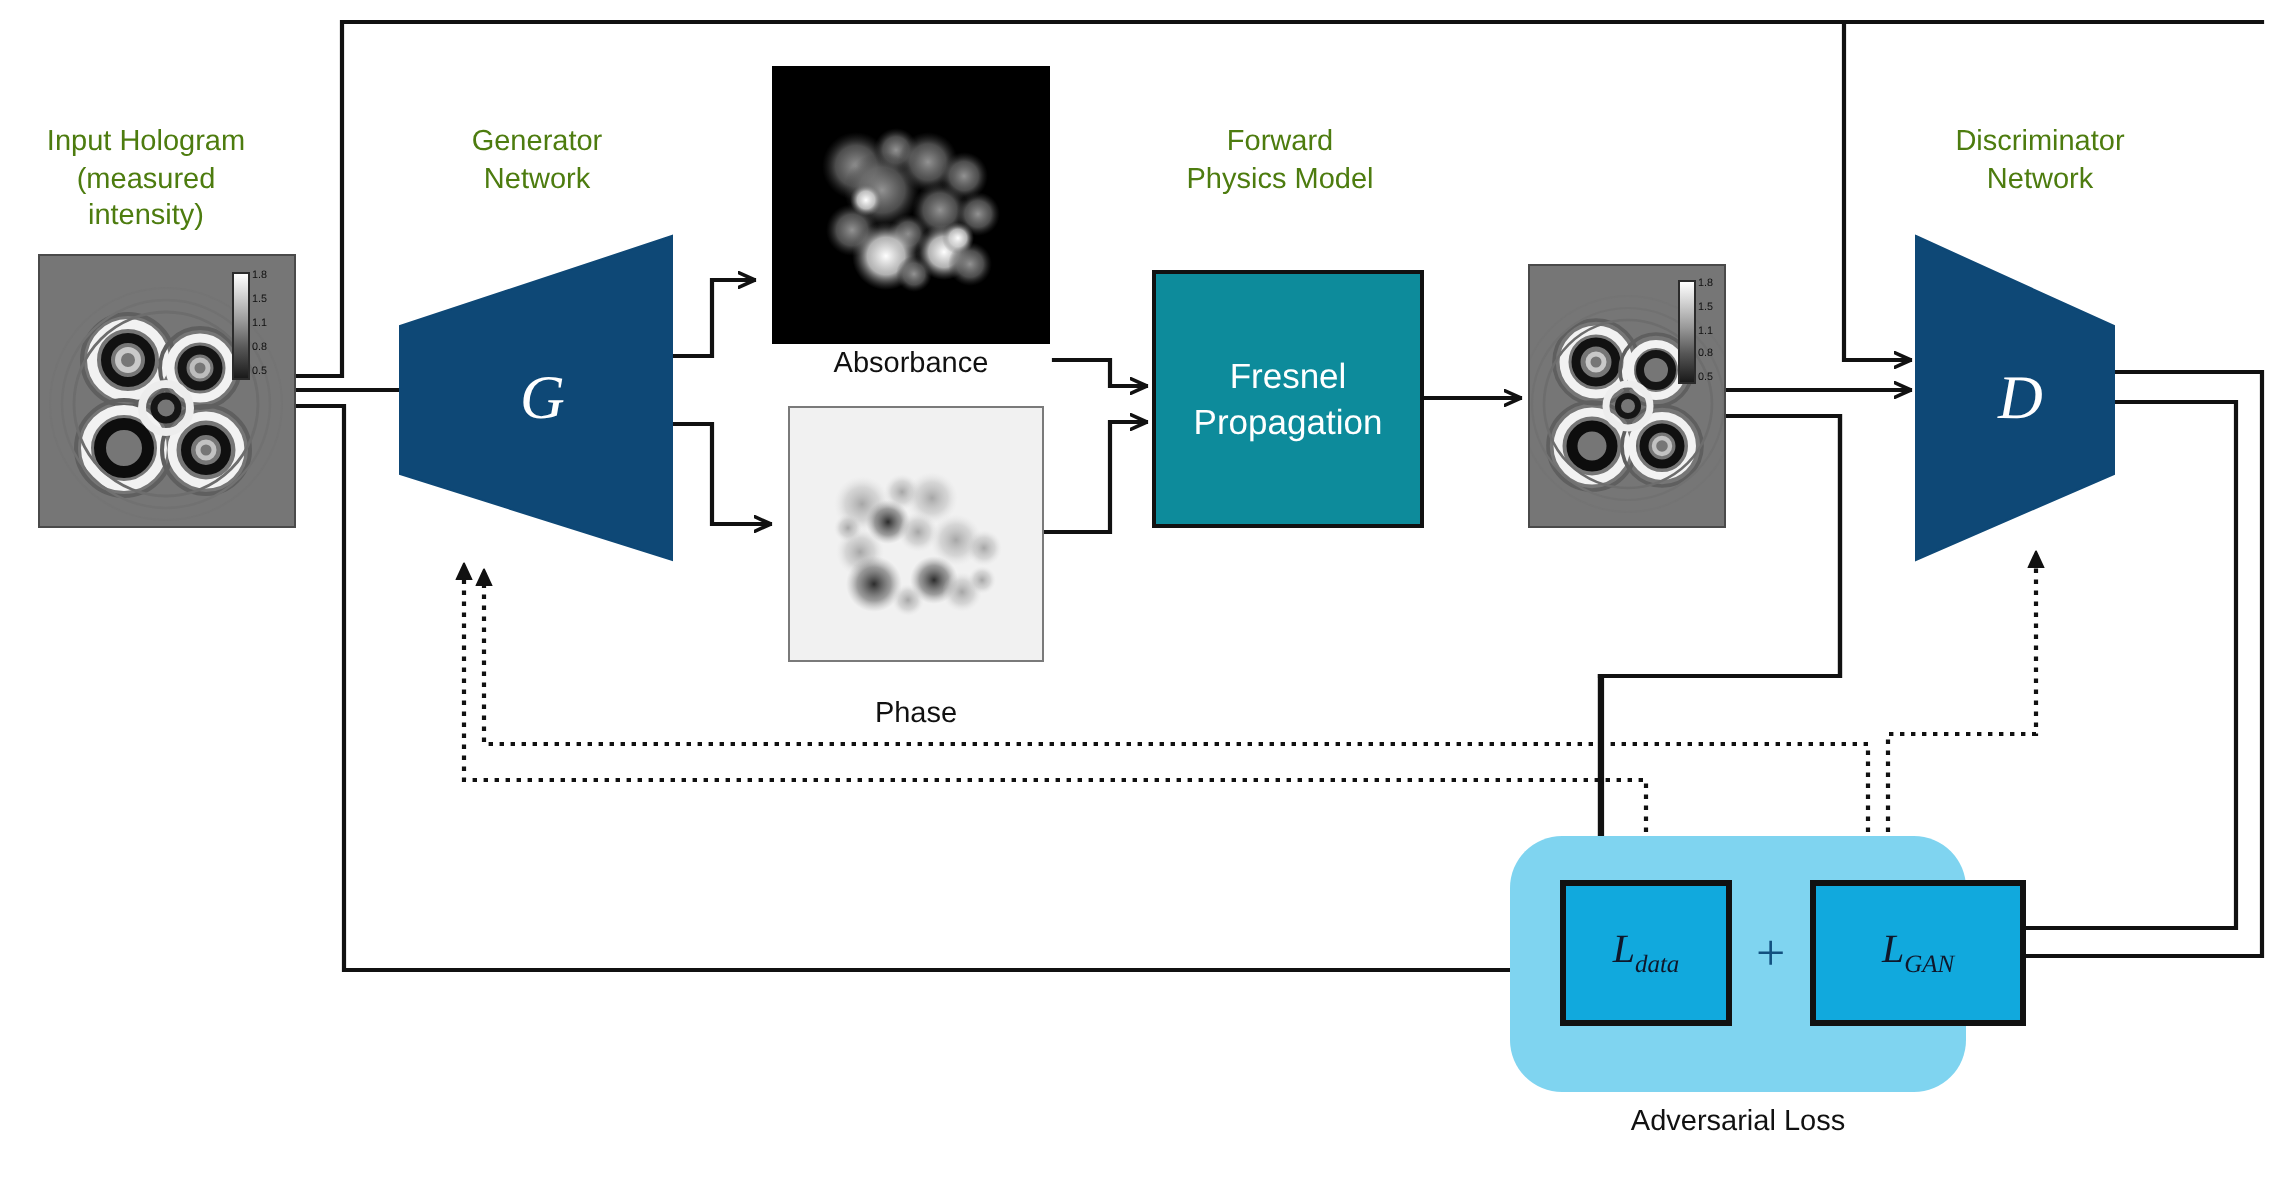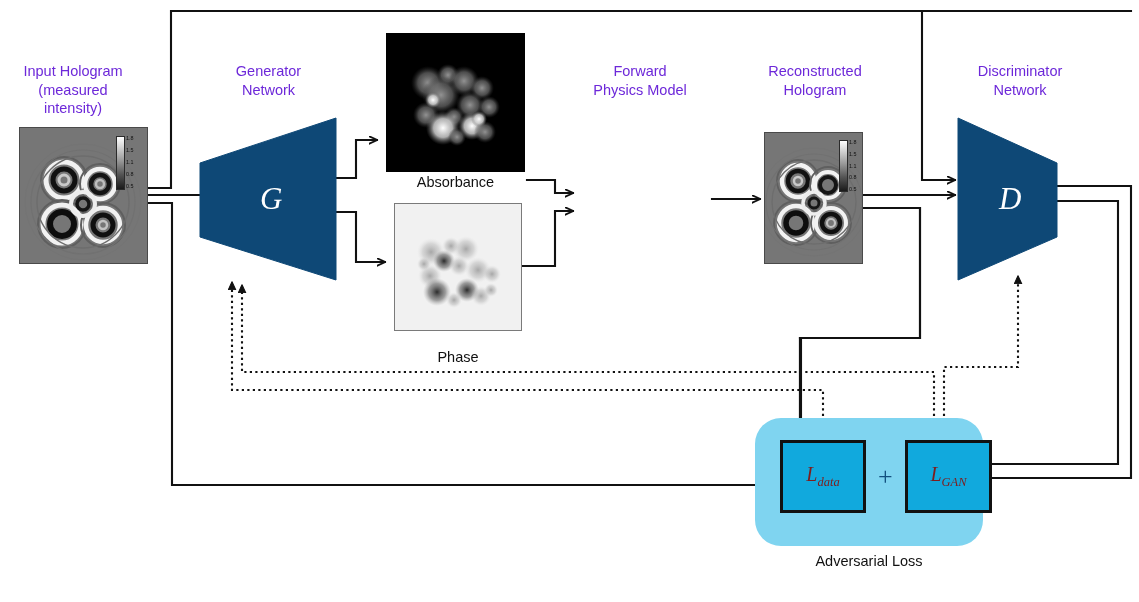--- a/index.html
+++ b/index.html
@@ -1,38 +1,38 @@
 <!DOCTYPE html>
 <html><head>
 <meta charset="utf-8">
 <title>GAN Holography Pipeline Diagram</title>
 <style>
   html,body{margin:0;padding:0;background:#ffffff;}
   body{width:1139px;height:602px;font-family:"Liberation Sans",sans-serif;color:#000;}
   #stage{position:relative;width:1139px;height:602px;overflow:hidden;background:#fff;}
   svg#wires{position:absolute;left:0;top:0;width:1139px;height:602px;overflow:visible;}
-  .lbl{position:absolute;text-align:center;font-size:14.5px;line-height:1.28;color:#6d28d9;white-space:pre-line;}
+  .lbl{position:absolute;text-align:center;font-size:14.5px;line-height:1.28;color:#4d7c0f;white-space:pre-line;}
   .imgbox{position:absolute;box-sizing:border-box;}
   .caption{position:absolute;text-align:center;font-size:14.5px;color:#111;}
 
   
   .trap{position:absolute;}
   .trap svg{display:block;overflow:visible;}
   .trapletter{position:absolute;font-family:"Liberation Serif",serif;font-style:italic;color:#fff;font-size:31px;}
 
   
   #fresnel{position:absolute;box-sizing:border-box;border:2px solid #111;
            display:flex;align-items:center;justify-content:center;text-align:center;
            color:#fff;font-size:17.5px;line-height:1.3;white-space:pre-line;}
 
   
   #lossbg{position:absolute;border-radius:26px;}
   .lossbox{position:absolute;box-sizing:border-box;border:3px solid #111;
            display:flex;align-items:center;justify-content:center;}
-  .lossbox span{font-family:"Liberation Serif",serif;font-style:italic;color:#7f1d1d;font-size:20px;}
+  .lossbox span{font-family:"Liberation Serif",serif;font-style:italic;color:#0f172a;font-size:20px;}
   .lossbox span sub{font-size:12.5px;font-style:italic;}
   #plus{position:absolute;font-family:"Liberation Serif",serif;color:#12507f;font-size:26px;}
 
   
   #legend{position:absolute;left:18px;top:452px;font-size:14.5px;}
   .legrow{display:flex;align-items:center;height:26px;}
   .legrow .legtxt{margin-left:9px;color:#111;}
 
   
   .holo{background:#767676;border:1px solid #4a4a4a;}
@@ -220,23 +220,23 @@
         <circle cx="59" cy="96" r="8" fill="url(#pM)"></circle>
         <circle cx="96" cy="86" r="7" fill="url(#pM)"></circle>
         <circle cx="29" cy="60" r="7" fill="url(#pM)"></circle>
       </g>
     </svg>
   </div>
   <div class="caption" style="left:394px;top:333px;width:128px;margin-top:16px;">Phase</div>
 
   <div class="lbl" style="left:565px;top:62px;width:150px;">Forward
 Physics Model</div>
-
-  <div class="lbl" style="left:745px;top:62px;width:140px;">Reconstructed
-Hologram</div>
+  <div id="fresnel" style="left:576px;top:135px;width:136px;height:129px;background:#0d8b9b;">Fresnel
+Propagation</div>
+
 
   <div class="imgbox holo" style="left:764px;top:132px;width:99px;height:132px;overflow:hidden;">
     <svg width="99" height="132" viewBox="0 0 99 132">
       <rect width="99" height="132" fill="#767676"></rect>
       <g fill="none">
         <circle cx="33" cy="48" r="16" stroke="#f2f2f2" stroke-width="4.5"></circle>
         <circle cx="33" cy="48" r="10" stroke="#111" stroke-width="4.5"></circle>
         <circle cx="33" cy="48" r="4" stroke="#c9c9c9" stroke-width="2.5"></circle>
         <circle cx="33" cy="48" r="21" stroke="#5f5f5f" stroke-width="1.8"></circle>
 
@@ -282,21 +282,21 @@
   <div id="lossbg" style="left:755px;top:418px;width:228px;height:128px;background:#7fd4f0;"></div>
 
   <div class="lossbox" style="left:780px;top:440px;width:86px;height:73px;background:#11a9dd;">
     <span>
       <i>L</i><sub>data</sub>
     </span>
   </div>
 
   <div id="plus" style="left:878px;top:462px;">+</div>
 
-  <div class="lossbox" style="left:905px;top:440px;width:87px;height:73px;background:#11a9dd;">
+  <div class="lossbox" style="left:905px;top:440px;width:108px;height:73px;background:#11a9dd;">
     <span>
       <i>L</i><sub>GAN</sub>
     </span>
   </div>
 
   <div class="caption" style="left:755px;top:553px;width:228px;">Adversarial Loss</div>
 
 
 </div>
 

